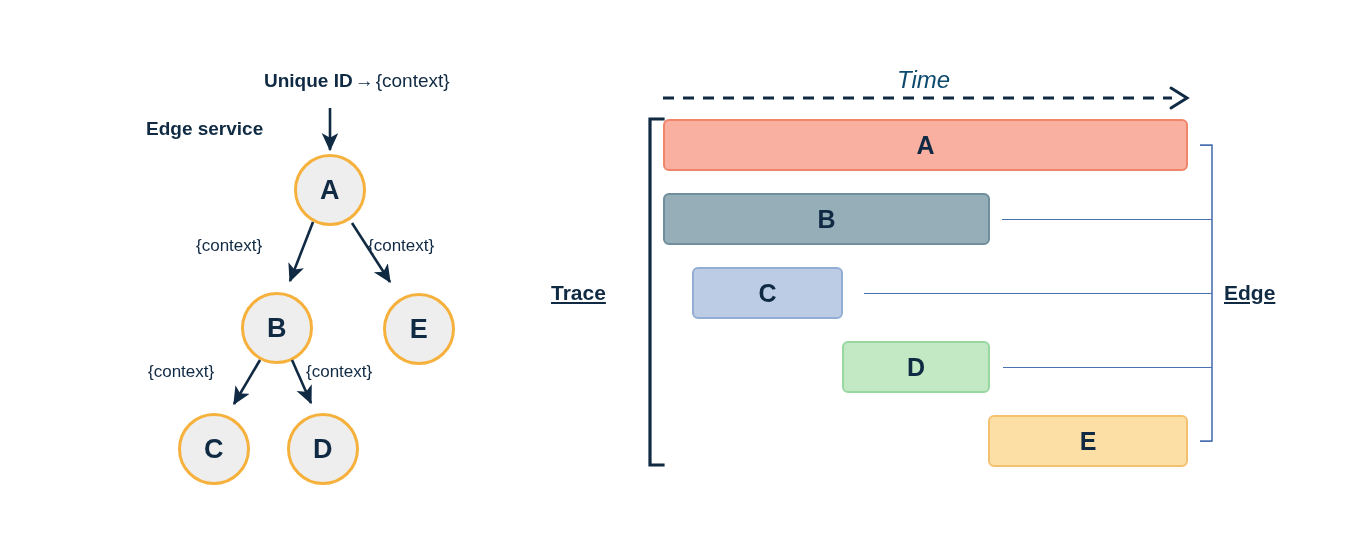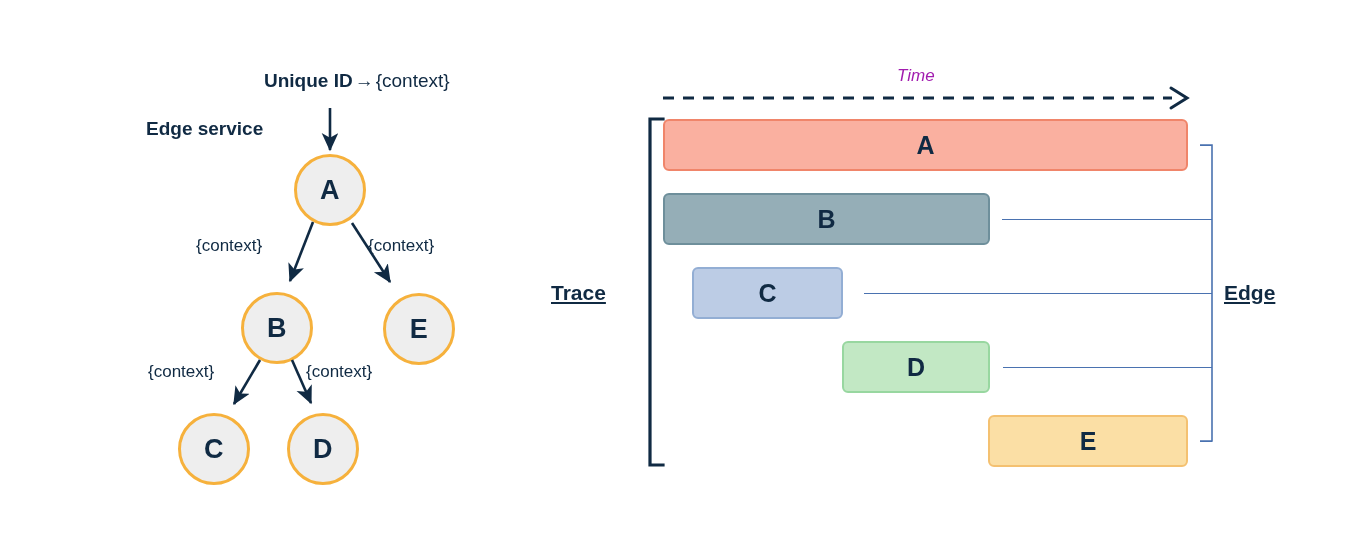--- a/index.html
+++ b/index.html
@@ -71,23 +71,23 @@
     font-weight: bold;
     color: #102A43;
   }
   .connector {
     position: absolute;
     height: 0;
     border-top: 1.5px solid #4A72B0;
   }
   .time-label {
     position: absolute;
-    font-size: 17px;
+    font-size: 24px;
     font-style: italic;
-    color: #a21caf;
+    color: #0c4a6e;
     white-space: nowrap;
   }
   .side-label {
     position: absolute;
     font-size: 21px;
     font-weight: bold;
     color: #102A43;
     white-space: nowrap;
     text-decoration: underline;
   }

